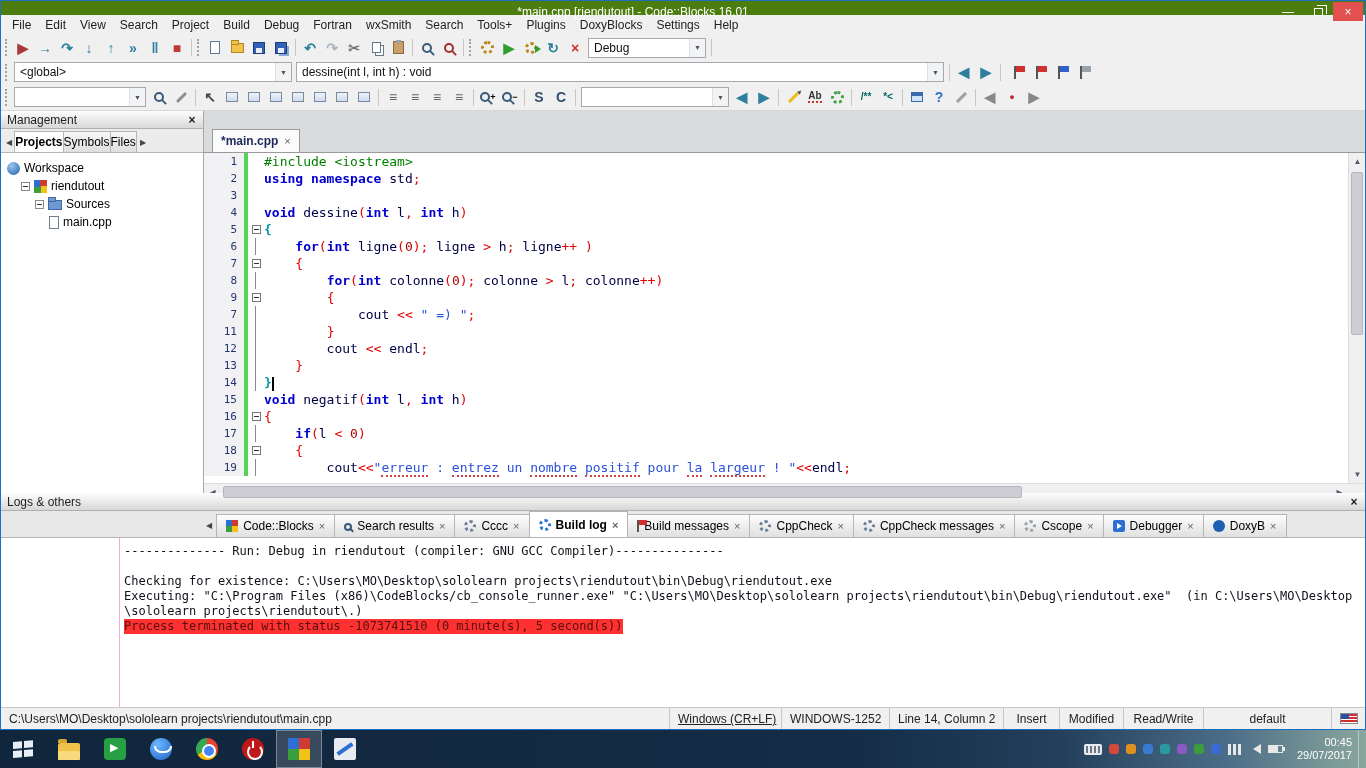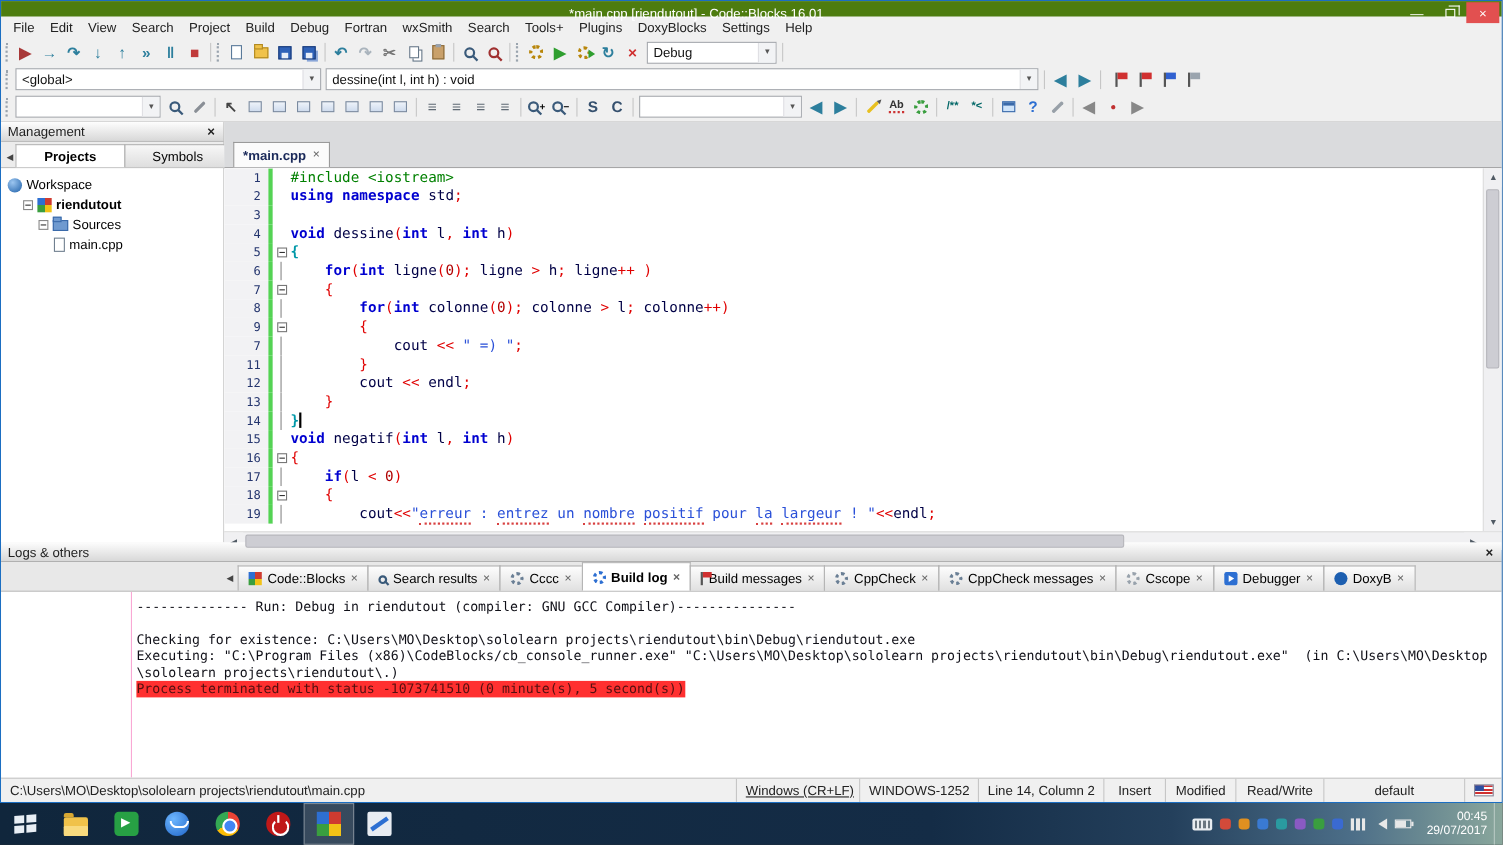--- a/index.html
+++ b/index.html
@@ -65,33 +65,33 @@
   #mainarea{flex:1;display:flex;flex-direction:column;min-height:0}
   #workarea{height:382px;display:flex;flex:none;min-height:0}
 
   
   #mgmt{width:203px;flex:none;border-right:1px solid #a8a8a8;display:flex;flex-direction:column;background:#fff}
   .caption{height:18px;background:linear-gradient(#fdfdfd,#d8d8d8);border-bottom:1px solid #b0b0b0;display:flex;align-items:center;padding:0 4px 0 6px;color:#222;flex:none}
   .caption .sp{flex:1}
   .capx{width:14px;height:14px;display:flex;align-items:center;justify-content:center;color:#222;font-size:12px;font-weight:bold}
   #mtabs{height:24px;display:flex;align-items:flex-end;background:#ececec;border-bottom:1px solid #b5b5b5;padding:0 2px;flex:none}
   .navarr{font-size:8px;color:#444;padding:0 3px 5px 3px}
-  .mtab{padding:3px 25px;border:1px solid #b5b5b5;border-bottom:none;background:linear-gradient(#f7f7f7,#dedede);margin-left:-1px;white-space:nowrap}
+  .mtab{padding:3px 0;border:1px solid #b5b5b5;border-bottom:none;background:linear-gradient(#f7f7f7,#dedede);margin-left:-1px;white-space:nowrap}
   .mtab.active{background:#fff;font-weight:bold}
   #mtree{flex:1;background:#fff;padding-top:6px;overflow:hidden}
   .trow{height:18px;display:flex;align-items:center;gap:4px;white-space:nowrap}
   .expander{width:9px;height:9px;border:1px solid #888;background:#fff;position:relative;flex:none}
   .expander:after{content:"";position:absolute;left:1px;top:3px;width:5px;height:1px;background:#333}
   .tic{width:13px;height:13px;flex:none;display:inline-block}
   .ti-workspace{border-radius:50%;background:radial-gradient(circle at 35% 30%,#9cc6f0,#1d5fa8)}
   .ti-project,.ti-codeblocks{background:conic-gradient(#cf3b30 0 25%,#f2c216 0 50%,#3a9e3f 0 75%,#2d6fd2 0)}
   .ti-folder{width:14px;height:10px;background:#6f9ad0;border:1px solid #3a6aaa;position:relative;margin-top:2px}
   .ti-folder:before{content:"";position:absolute;left:-1px;top:-4px;width:6px;height:3px;background:#6f9ad0;border:1px solid #3a6aaa}
   .ti-file{width:10px;height:13px;background:#fff;border:1px solid #708090}
-  .tlb.b{font-weight:bold}
+  .tlb.b{font-weight:normal}
 
   
   #editorcol{flex:1;display:flex;flex-direction:column;background:#e9e9eb;min-width:0}
   #etabs{height:42px;display:flex;align-items:flex-end;background:#dadbdd;border-bottom:1px solid #9a9a9a;padding-left:8px;flex:none}
   .etab{display:inline-flex;align-items:center;gap:6px;height:23px;padding:0 8px;background:#fbfbfb;border:1px solid #9a9a9a;border-bottom:none;font-weight:bold;color:#1b2a5a}
   .etx{color:#666;font-weight:normal;font-size:11px}
   #ebody{height:330px;display:flex;background:#fff;flex:none;overflow:hidden}
   #code{flex:1;overflow:hidden;background:#fff}
   .cl{display:flex;height:17px;font:13px/17px "DejaVu Sans Mono",monospace}
   .ln{width:40px;flex:none;text-align:right;padding-right:7px;background:#f2f2f4;color:#24356e;font-size:11px;line-height:17px}

